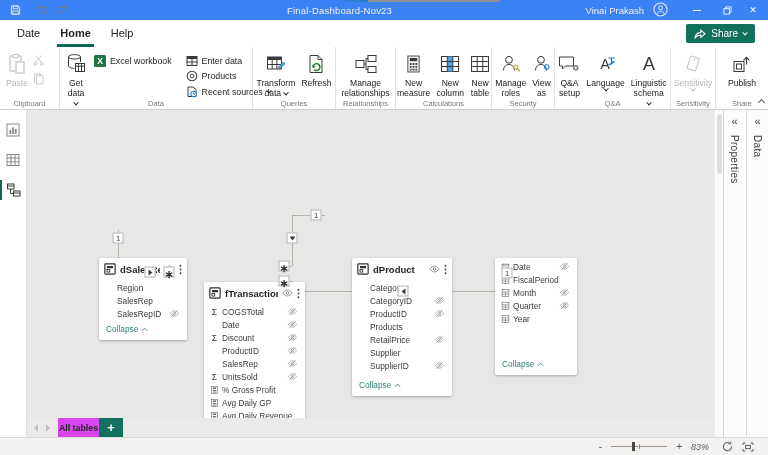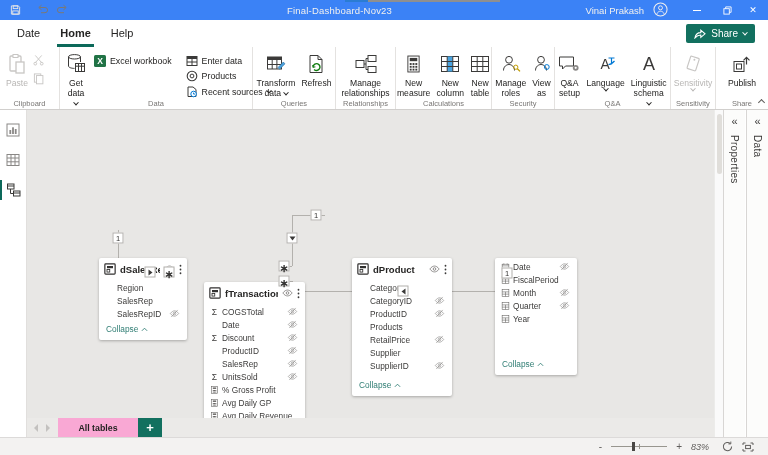--- a/index.html
+++ b/index.html
@@ -88,21 +88,21 @@
   .ps-props { right:23px; } .ps-data { right:0; }
   .ps-chev { font-size:11px; color:#3b3a39; cursor:pointer; line-height:1;}
   .ps-label { writing-mode:vertical-rl; font-size:10px; color:#3b3a39; margin-top:8px; letter-spacing:.3px;}
 
   
   .tabbar { position:absolute; left:27px; top:418px; width:687px; height:19px; background:#ebeae8; display:flex; align-items:stretch; }
   .tab-navs { display:flex; align-items:center; gap:8px; padding:0 8px 0 7px;}
   .tnav { width:0; height:0; }
   .tnav.prev { border-right:4px solid #c3c1bf; border-top:4px solid transparent; border-bottom:4px solid transparent;}
   .tnav.next { border-left:4px solid #c3c1bf; border-top:4px solid transparent; border-bottom:4px solid transparent;}
-  .page-tab { background:#f9a8d4; width:80px; display:flex; align-items:center; justify-content:center;
+  .page-tab { background:#d946ef; width:41px; display:flex; align-items:center; justify-content:center;
               font-size:8.8px; font-weight:bold; color:#252423; cursor:pointer;}
   .add-tab { background:#12705f; width:24px; display:flex; align-items:center; justify-content:center;
              color:#fff; font-size:13px; font-weight:bold; cursor:pointer; border:none;}
 
   
   .statusbar { position:absolute; left:0; top:437px; right:0; height:18px; background:#f3f2f1; border-top:1px solid #dcdad9;
                display:flex; align-items:center; justify-content:flex-end; gap:9px; padding-right:14px; font-size:9px; color:#605e5c;}
   .zoom-track { position:relative; width:56px; height:1px; background:#98968f; }
   .zoom-thumb { position:absolute; left:21px; top:-4px; width:3px; height:9px; background:#494744; cursor:pointer;}
   .zoom-tick { position:absolute; left:28px; top:-2px; width:1px; height:5px; background:#98968f;}

